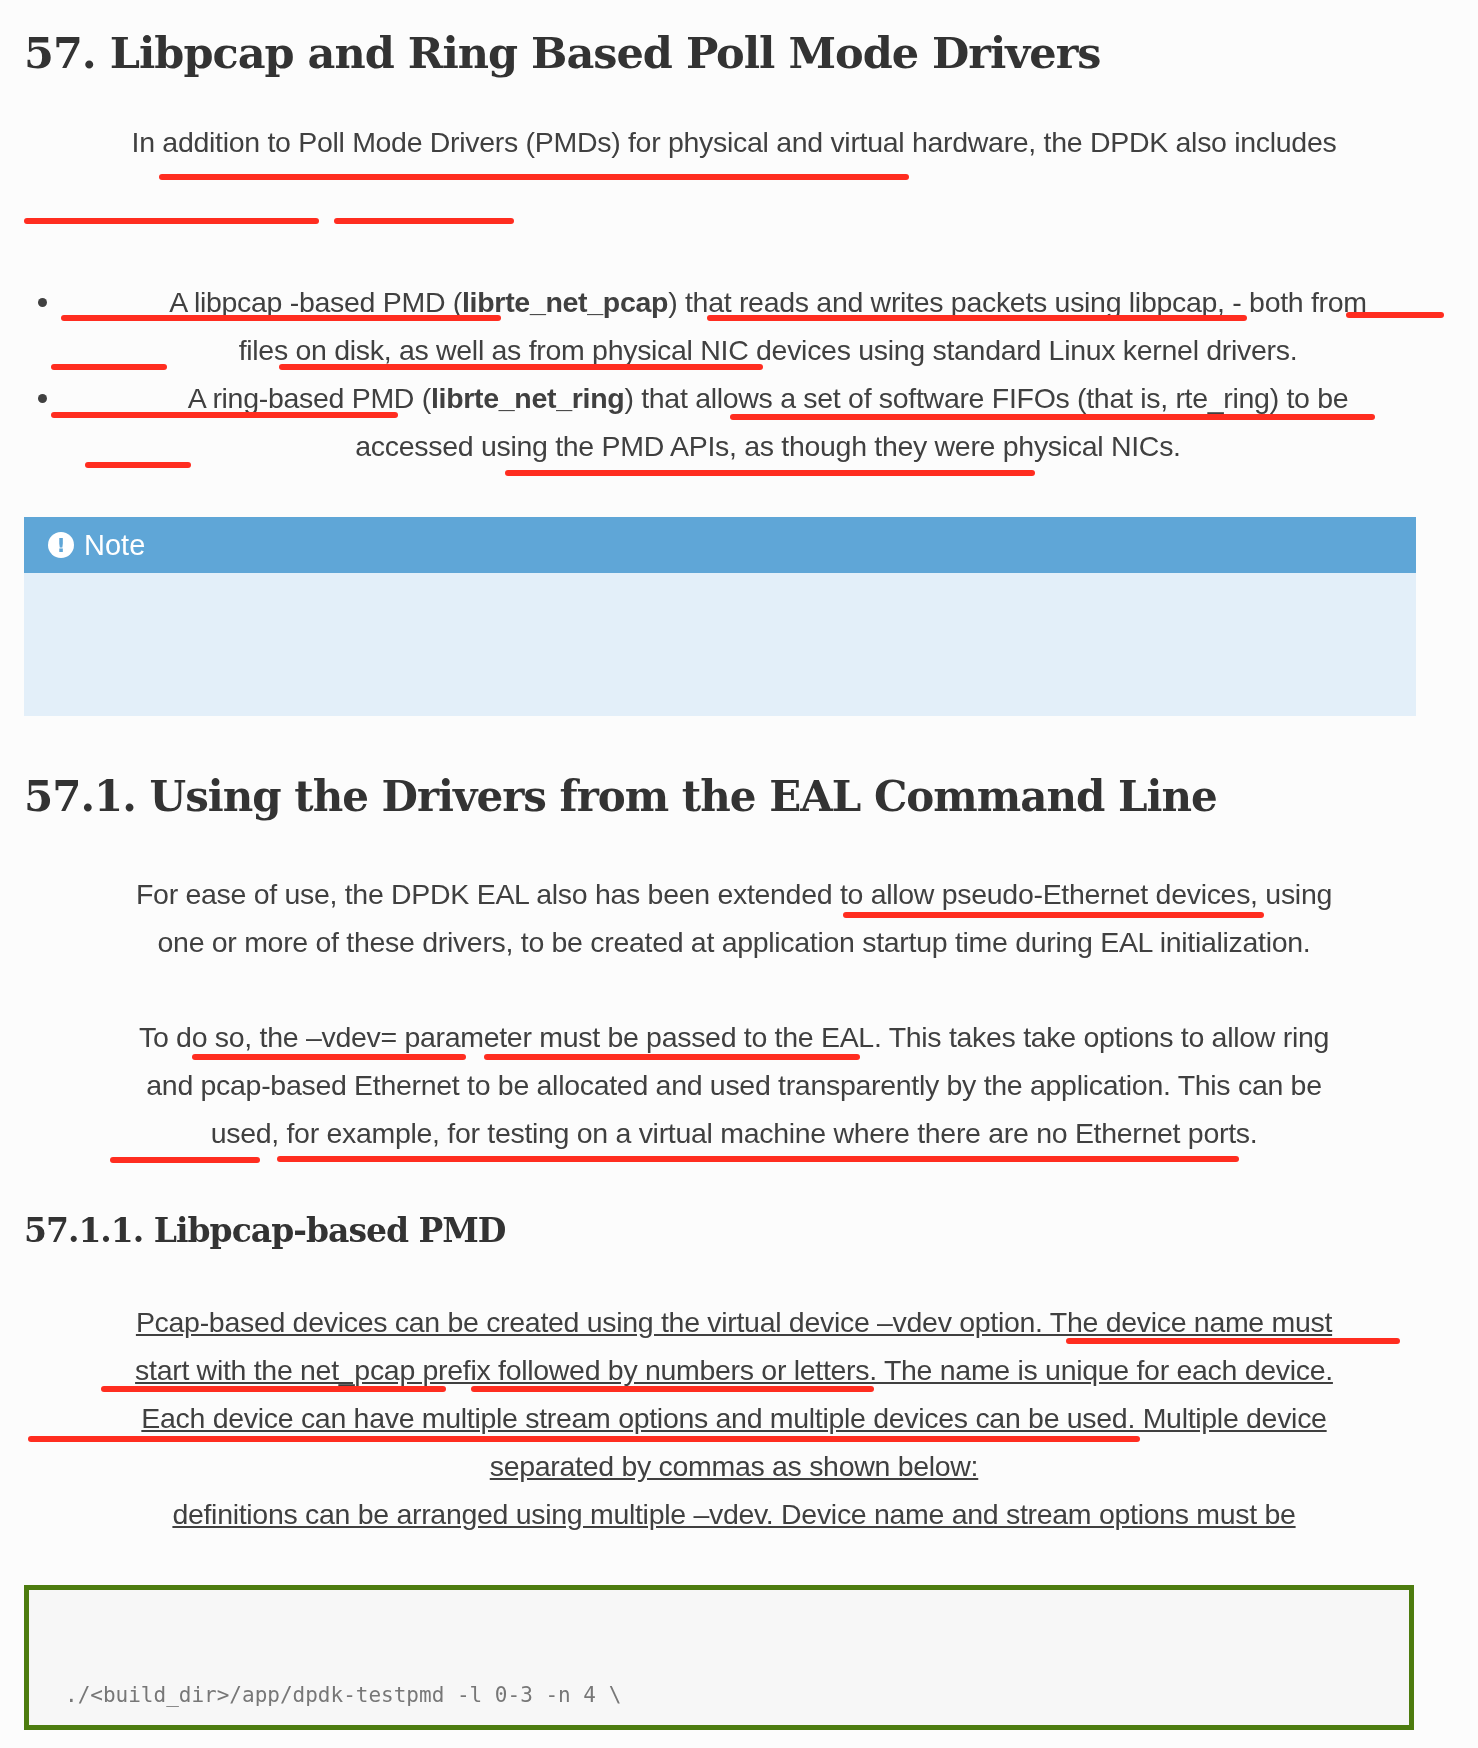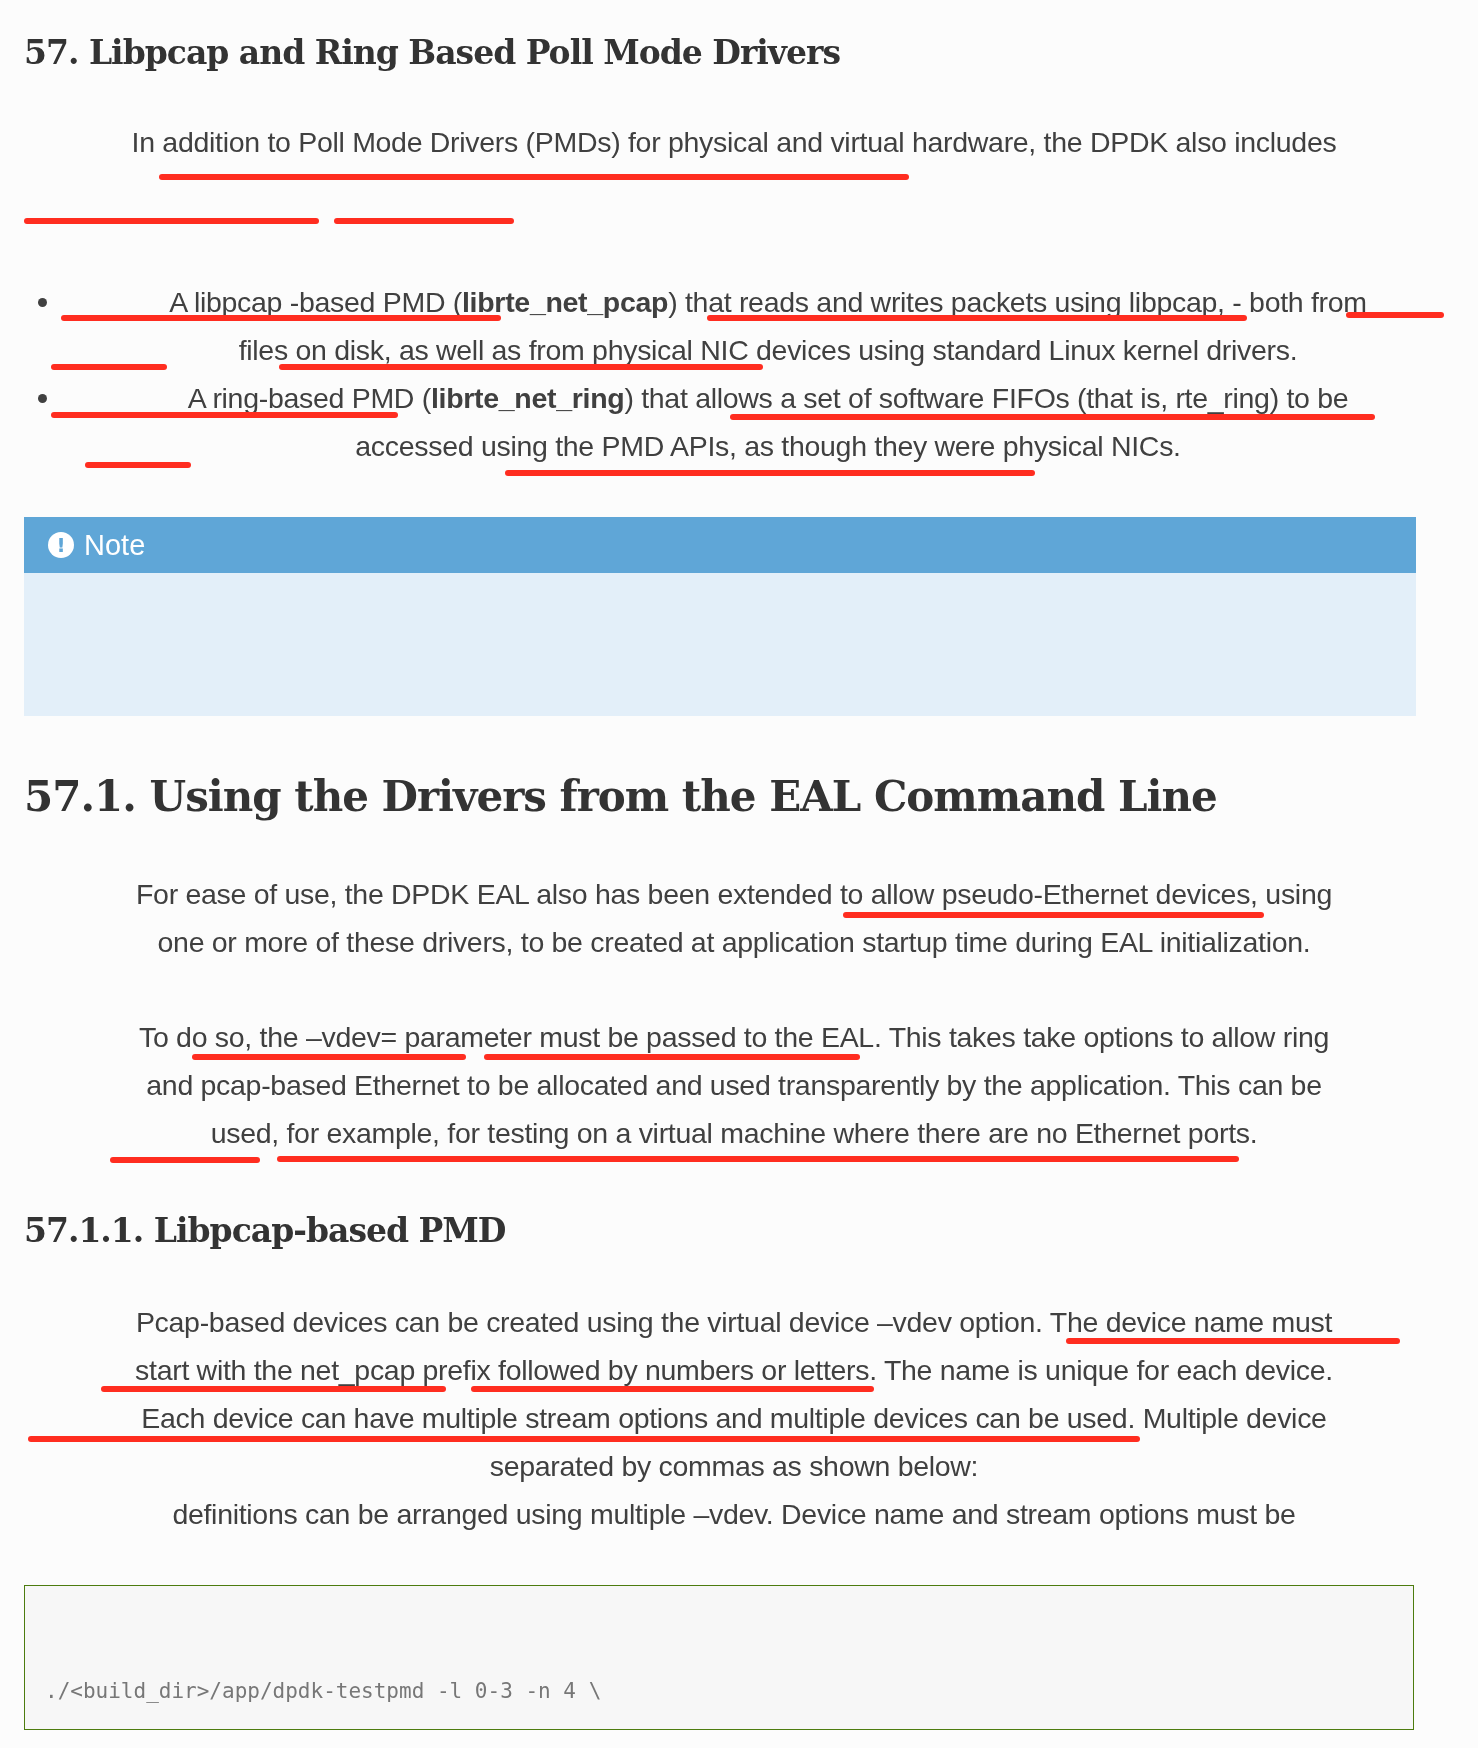--- a/index.html
+++ b/index.html
@@ -8,44 +8,44 @@
     background: #fcfcfc; color: #404040;
     font-family: "Liberation Sans", "DejaVu Sans", sans-serif;
     position: relative;
   }
   .page { position: absolute; left: 0; top: 0; width: 1478px; height: 1748px; }
   h1, h2, h3 {
     font-family: "DejaVu Serif", "Liberation Serif", serif;
     font-weight: bold; color: #333; margin: 0; position: absolute; left: 24px;
     letter-spacing: -1px;
   }
-  h1 { top: 20px; font-size: 33px; line-height: 66px; }
+  h1 { top: 20px; font-size: 43px; line-height: 66px; }
   h2 { top: 764px; font-size: 42px; line-height: 66px; }
   h3 { top: 1203px; font-size: 33px; line-height: 56px; }
   .para {
     position: absolute; left: 24px; width: 1420px;
     font-size: 28.5px; line-height: 48px; color: #404040;
     letter-spacing: -0.3px;
   }
   .line { white-space: nowrap; height: 48px; display: block; text-align: center; }
   .bullet-list { position: absolute; left: 24px; top: 278px; width: 1440px; font-size: 28.5px; line-height: 48px; letter-spacing: -0.3px; }
   .bullet-item { position: relative; padding-left: 48px; }
   .bullet-dot { position: absolute; left: 14px; top: 20px; width: 9px; height: 9px; border-radius: 50%; background: #404040; }
   b { font-weight: bold; }
 
   .note { position: absolute; left: 24px; top: 517px; width: 1392px; height: 199px; background: #e3eff9; }
   .note-head { height: 56px; background: #5fa6d7; color: #fff; display: flex; align-items: center; padding-left: 24px; font-size: 29px; }
   .note-icon { width: 26px; height: 26px; border-radius: 50%; background: #fff; color: #5fa6d7; font-weight: bold; font-size: 20px; display: inline-flex; align-items: center; justify-content: center; margin-right: 10px; font-family: "DejaVu Sans", sans-serif; }
   .note-body { padding: 20px 24px 0 24px; font-size: 28.5px; line-height: 48px; color: #404040; letter-spacing: -0.3px; }
 
   .code-block {
     position: absolute; left: 24px; top: 1585px; width: 1390px; height: 145px;
-    background: #f7f7f7; border: 1px solid #4d7c0f; box-sizing: border-box;
+    background: #f7f7f7; border: 5px solid #4d7c0f; box-sizing: border-box;
     font-family: "DejaVu Sans Mono", "Liberation Mono", monospace;
-    font-size: 21px; line-height: 32px; color: #777; padding: 25px 0 0 20px;
+    font-size: 21px; line-height: 32px; color: #777; padding: 25px 0 0 36px;
     white-space: pre;
   }
   .code-line { display: block; height: 32px; }
 
   .ul { position: absolute; height: 6px; background: #ff2d20; border-radius: 3px; }
 </style>
 </head>
 <body>
 
 <div class="page">
@@ -88,21 +88,21 @@
   </div>
 
   <div class="para" style="top:1013px;">
     <span class="line">To do so, the –vdev= parameter must be passed to the EAL. This takes take options to allow ring</span>
     <span class="line">and pcap-based Ethernet to be allocated and used transparently by the application. This can be</span>
     <span class="line">used, for example, for testing on a virtual machine where there are no Ethernet ports.</span>
   </div>
 
   <h3>57.1.1. Libpcap-based PMD</h3>
 
-  <div class="para" style="top:1298px;">
+  <div class="para" style="top:1298px;text-decoration:underline;">
     <span class="line">Pcap-based devices can be created using the virtual device –vdev option. The device name must</span>
     <span class="line">start with the net_pcap prefix followed by numbers or letters. The name is unique for each device.</span>
     <span class="line">Each device can have multiple stream options and multiple devices can be used. Multiple device</span>
     <span class="line">separated by commas as shown below:</span>
     <span class="line">definitions can be arranged using multiple –vdev. Device name and stream options must be</span>
   </div>
 
   <div class="code-block">
     <span class="code-line">./&lt;build_dir&gt;/app/dpdk-testpmd -l 0-3 -n 4 \</span>
     

